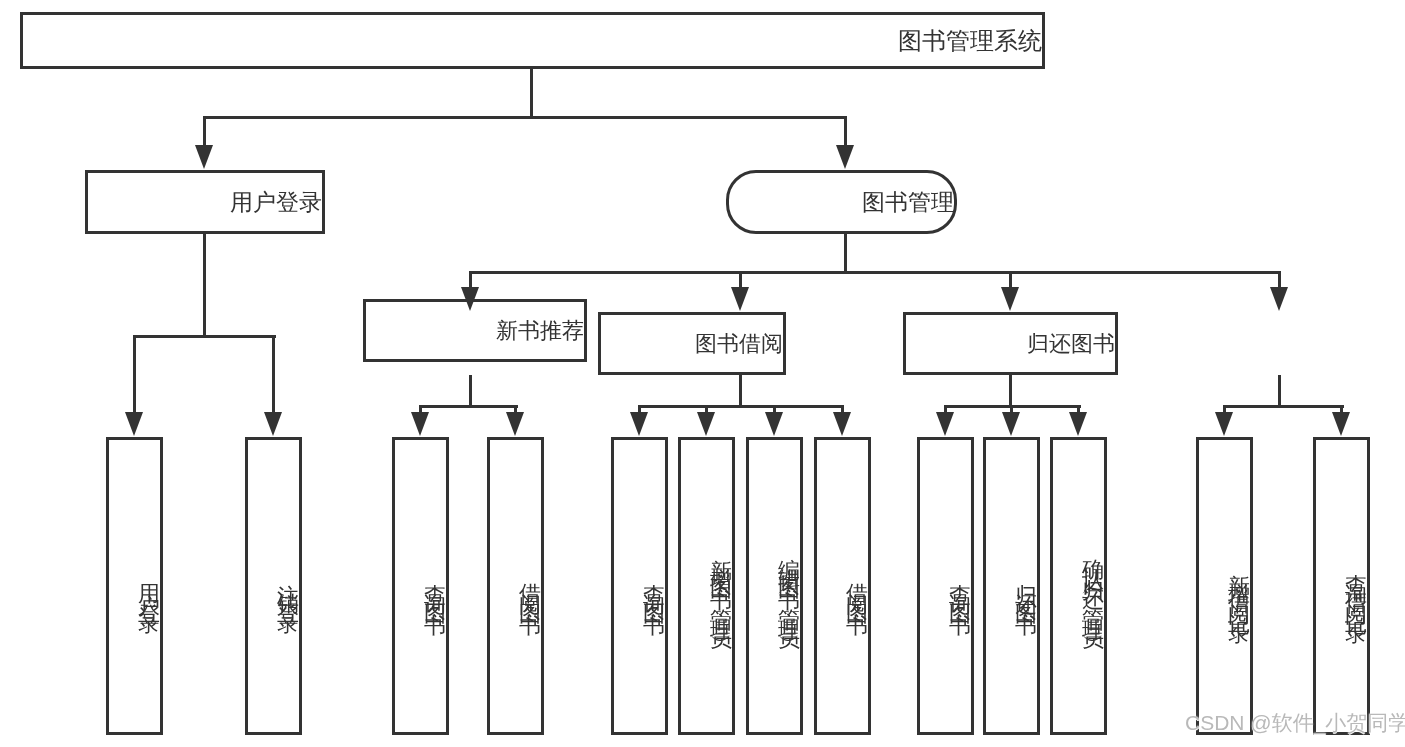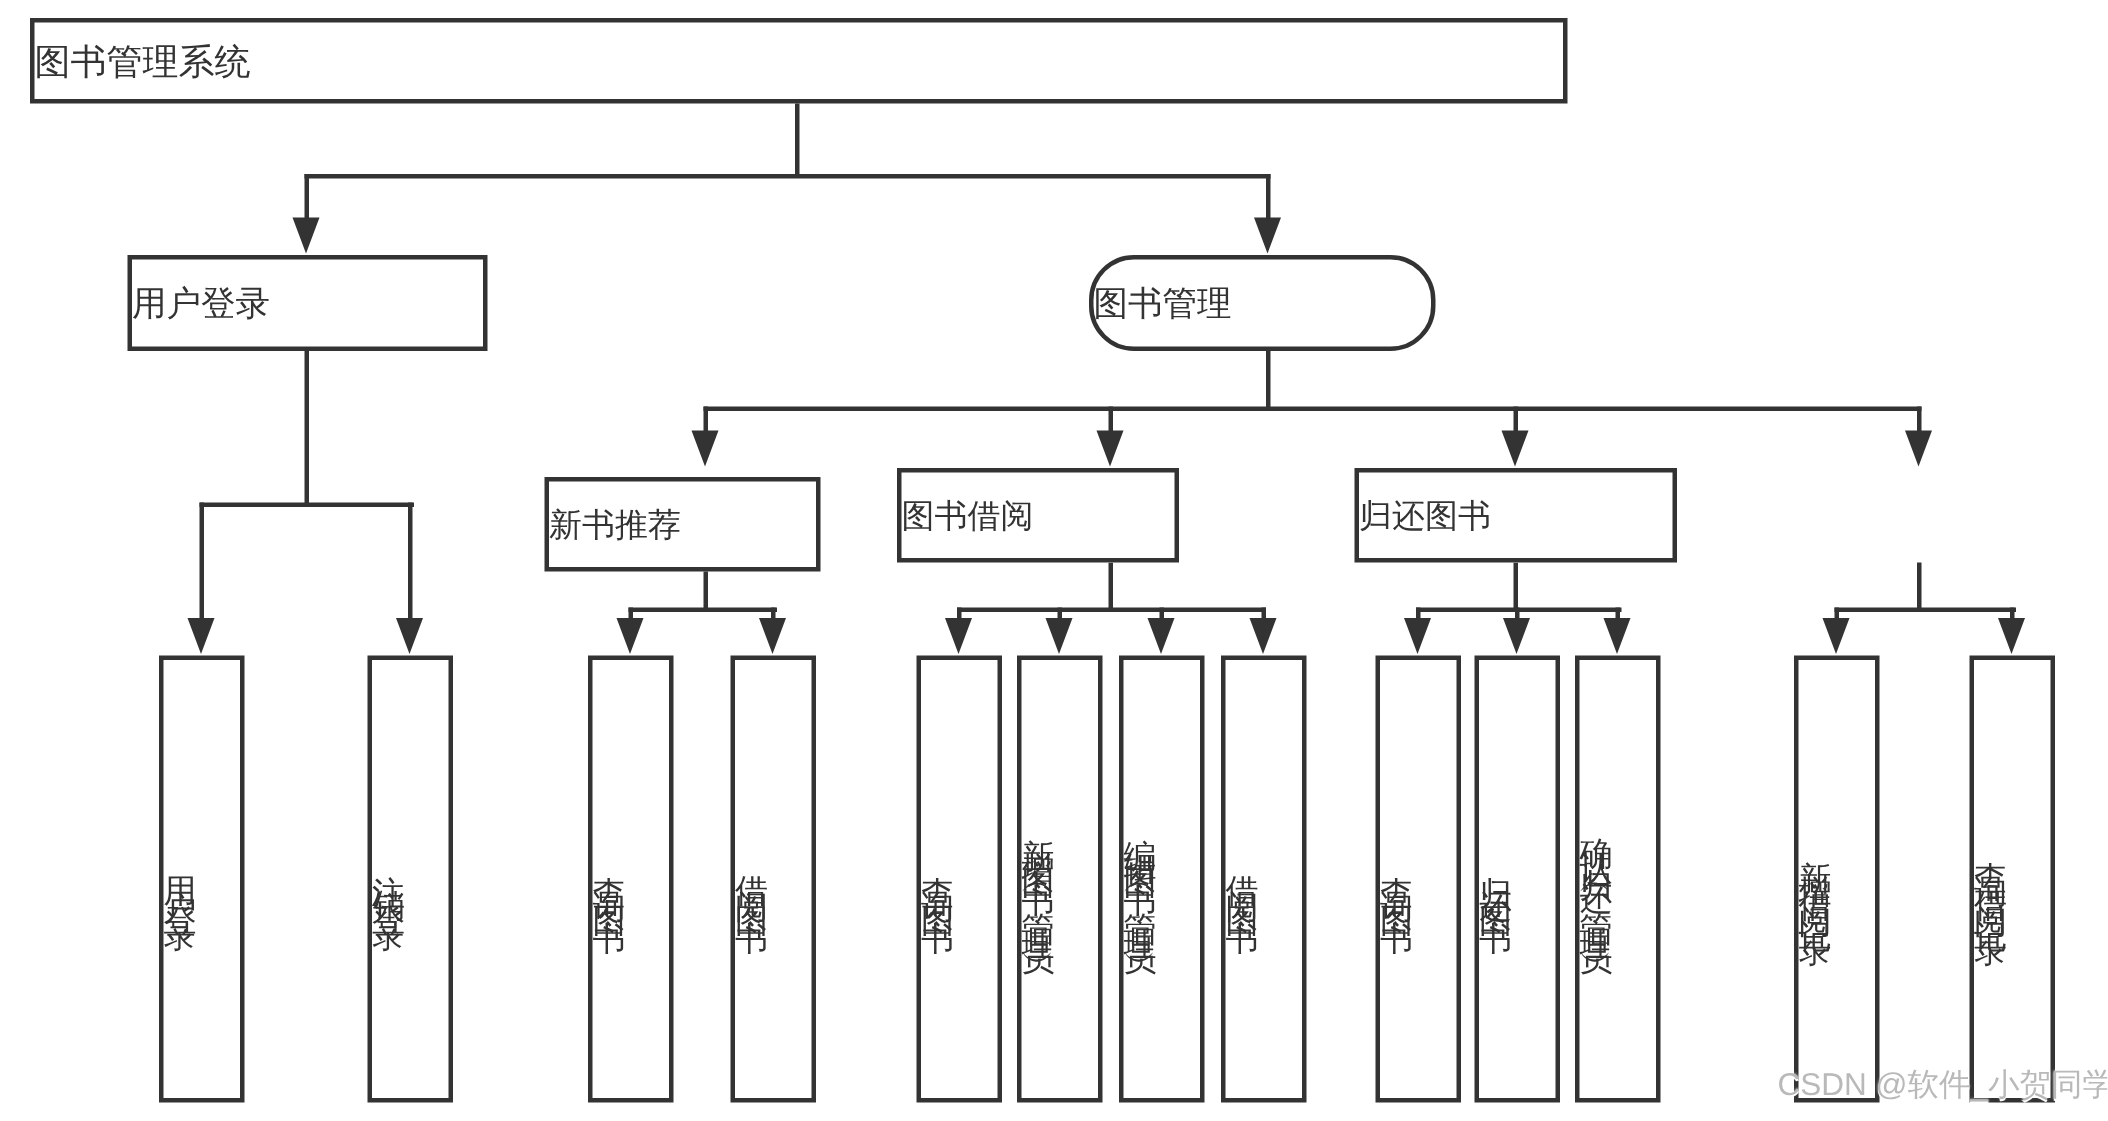--- a/index.html
+++ b/index.html
@@ -14,21 +14,21 @@
   .canvas{
     position:relative;
     width:1405px;height:747px;
     background:var(--box-fill);
     overflow:hidden;
   }
   .box{
     position:absolute;
     background:var(--box-fill);
     border:3px solid var(--line);
-    display:flex;align-items:center;justify-content:flex-start;
+    display:flex;align-items:center;justify-content:flex-end;
     color:var(--text);
     z-index:2;
   }
   .l1{font-size:24px;}
   .l2{font-size:23px;}
   .l3{font-size:22px;}
   .leaf{top:437px;width:57px;height:298px;font-size:22px;}
   .vt{
     writing-mode:vertical-rl;
     text-orientation:mixed;
@@ -60,21 +60,21 @@
     <span>图书管理系统</span>
   </div>
 
   <div class="box l2" style="left:85px;top:170px;width:240px;height:64px;">
     <span>用户登录</span>
   </div>
   <div class="box l2" style="left:726px;top:170px;width:231px;height:64px;border-radius:30px;">
     <span>图书管理</span>
   </div>
 
-  <div class="box l3" style="left:363px;top:318px;width:184px;height:63px;">
+  <div class="box l3" style="left:363px;top:299px;width:224px;height:63px;">
     <span>新书推荐</span>
   </div>
   <div class="box l3" style="left:598px;top:312px;width:188px;height:63px;">
     <span>图书借阅</span>
   </div>
   <div class="box l3" style="left:903px;top:312px;width:215px;height:63px;">
     <span>归还图书</span>
   </div>
 
   <div class="box leaf" style="left:106px;">

